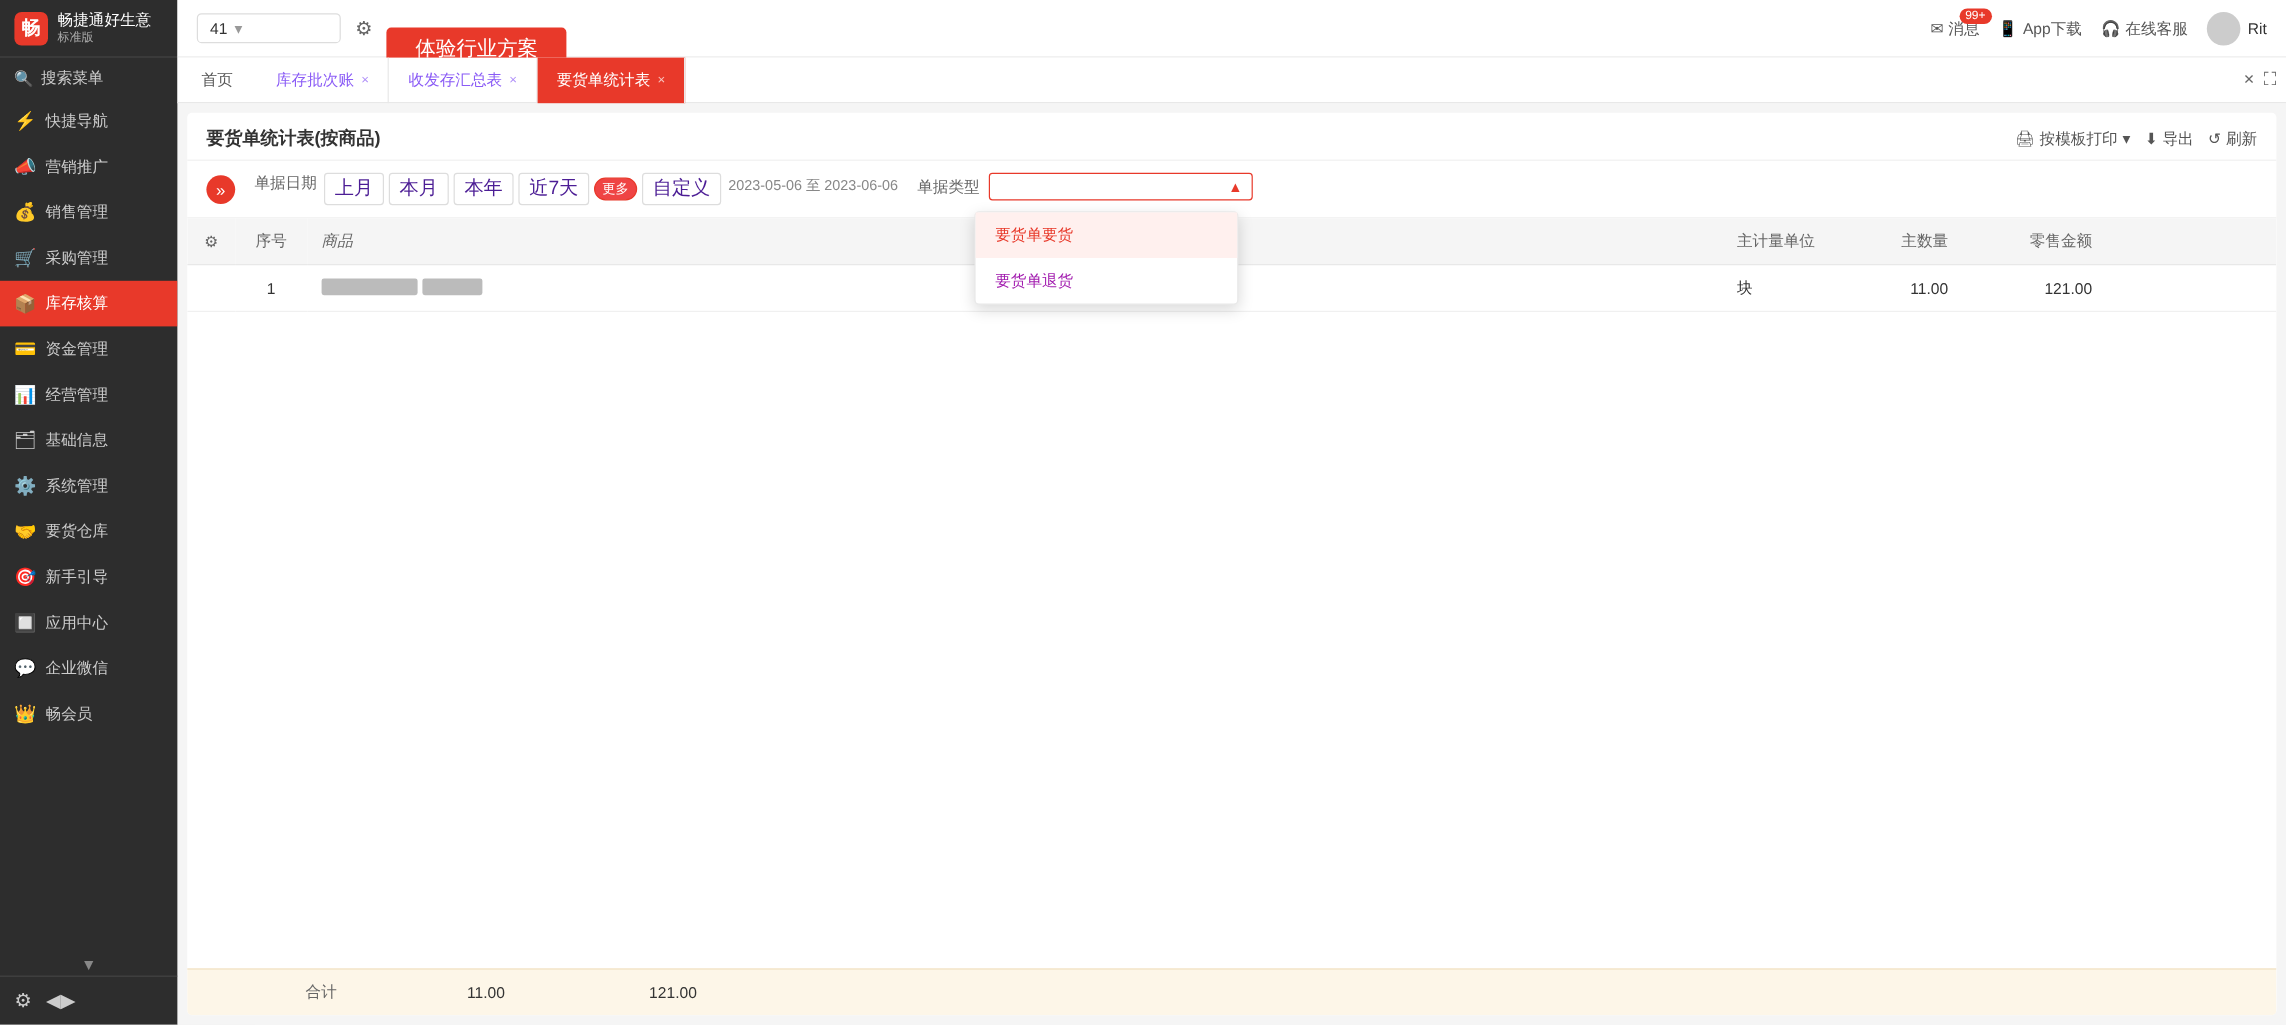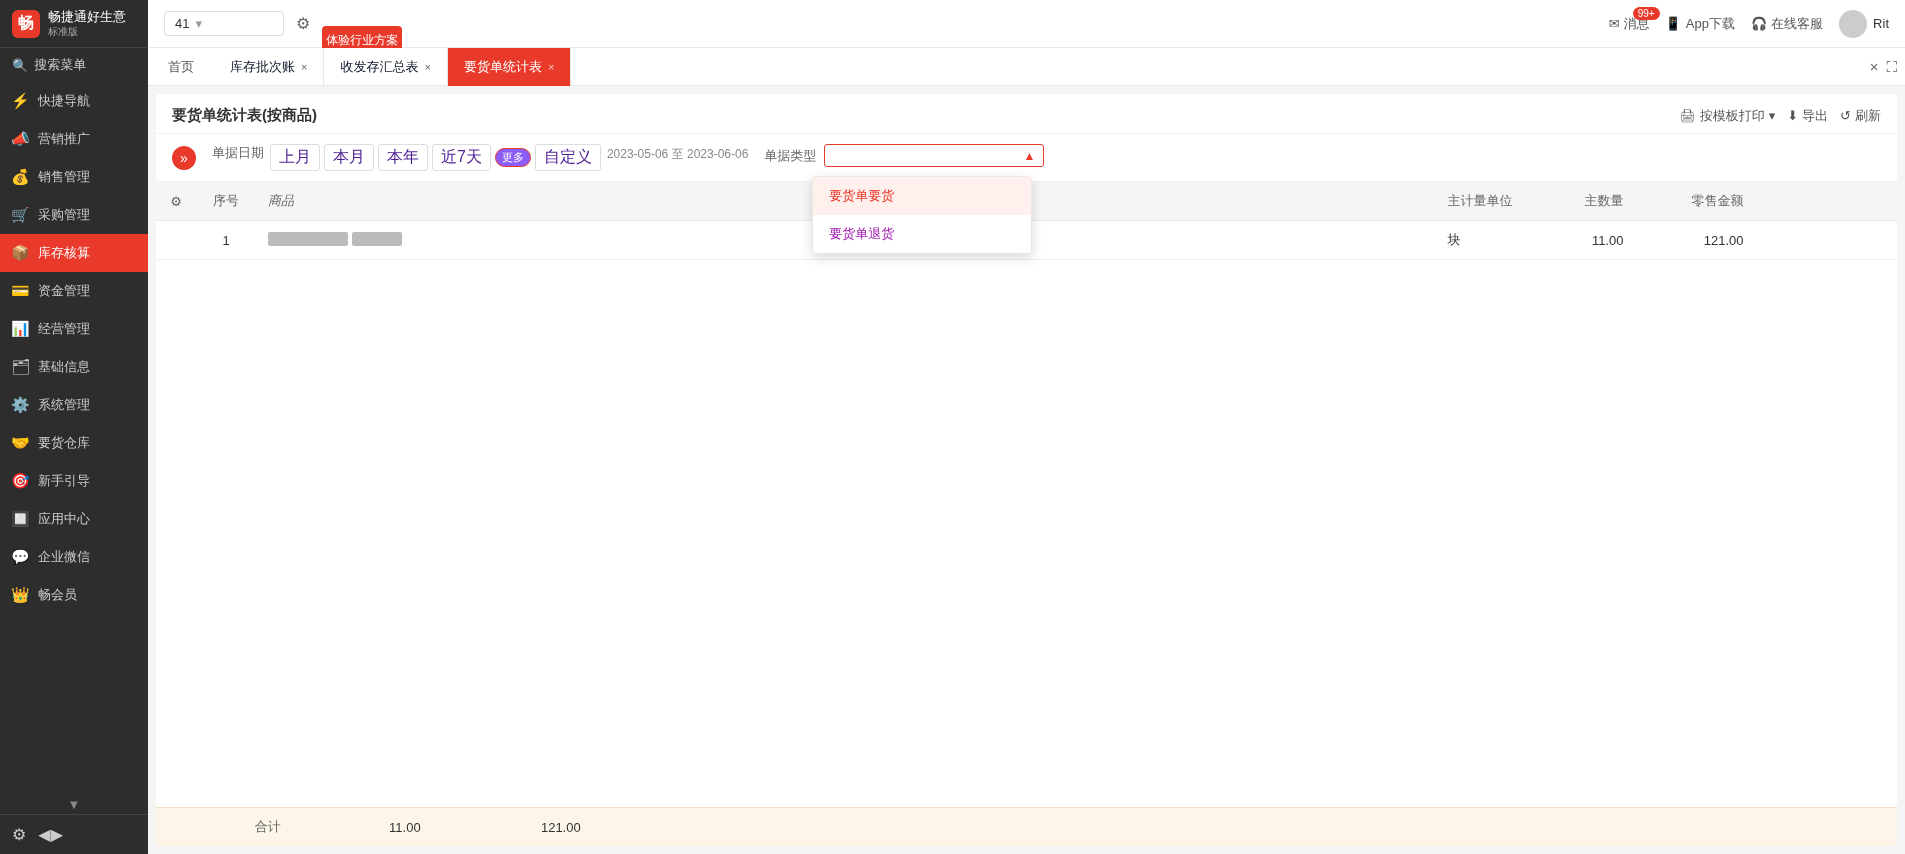--- a/index.html
+++ b/index.html
@@ -108,22 +108,22 @@
       min-width: 120px;
       text-align: center;
     }
     .topbar-store .chevron { color: #999; }
     .topbar-gear { font-size: 16px; color: #666; cursor: pointer; }
     .topbar-trial-btn {
       background: #e8392a;
       color: white;
       border: none;
       border-radius: 4px;
-      padding: 6px 4px;
-      font-size: 12px;
+      padding: 6px 24px;
+      font-size: 17px;
       cursor: pointer;
       white-space: nowrap;
       margin-top: 33px;
     }
     .topbar-right {
       margin-left: auto;
       display: flex;
       align-items: center;
       gap: 16px;
       color: #555;
@@ -165,21 +165,21 @@
       flex-shrink: 0;
     }
     .tab-item {
       display: flex;
       align-items: center;
       padding: 0 16px;
       height: 38px;
       font-size: 13px;
       cursor: pointer;
       border-right: 1px solid #e8e8e8;
-      color: #0f172a;
+      color: #8b5cf6;
       gap: 6px;
       white-space: nowrap;
     }
     .tab-item.active { background: #e8392a; color: white; }
     .tab-item .close-icon { font-size: 11px; color: inherit; opacity: 0.7; }
     .tab-item.active .close-icon { color: white; }
     .tab-home { padding: 0 20px; color: #555; font-size: 13px; cursor: pointer; }
     .tabbar-right { margin-left: auto; display: flex; align-items: center; gap: 8px; padding-right: 8px; }
     .tabbar-right .icon-btn { cursor: pointer; color: #666; font-size: 15px; }
 
@@ -238,21 +238,21 @@
     .date-btn {
       padding: 2px 8px;
       border: 1px solid #ddd;
       border-radius: 3px;
       cursor: pointer;
       font-size: 16px;
       color: #4c1d95;
       background: white;
     }
     .date-btn.more {
-      background: #8b5cf6;
+      background: #ef4444;
       color: white;
       border-color: #e8392a;
       border-radius: 10px;
       font-size: 11px;
       padding: 1px 6px;
     }
     .date-display { font-size: 12px; color: #888; margin-top: 2px; }
     .filter-type-input {
       display: flex;
       align-items: center;

